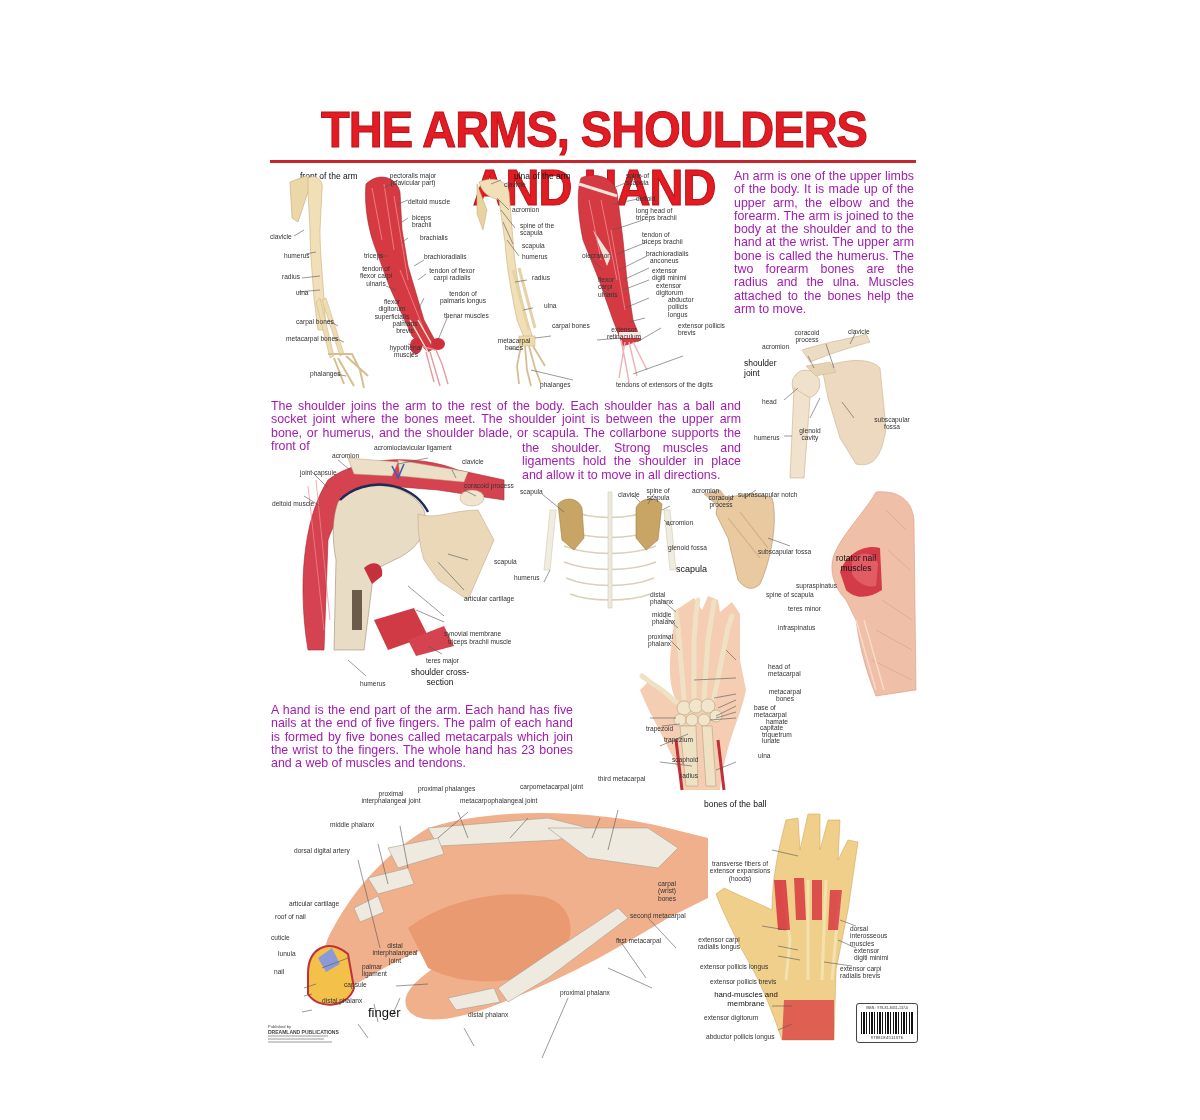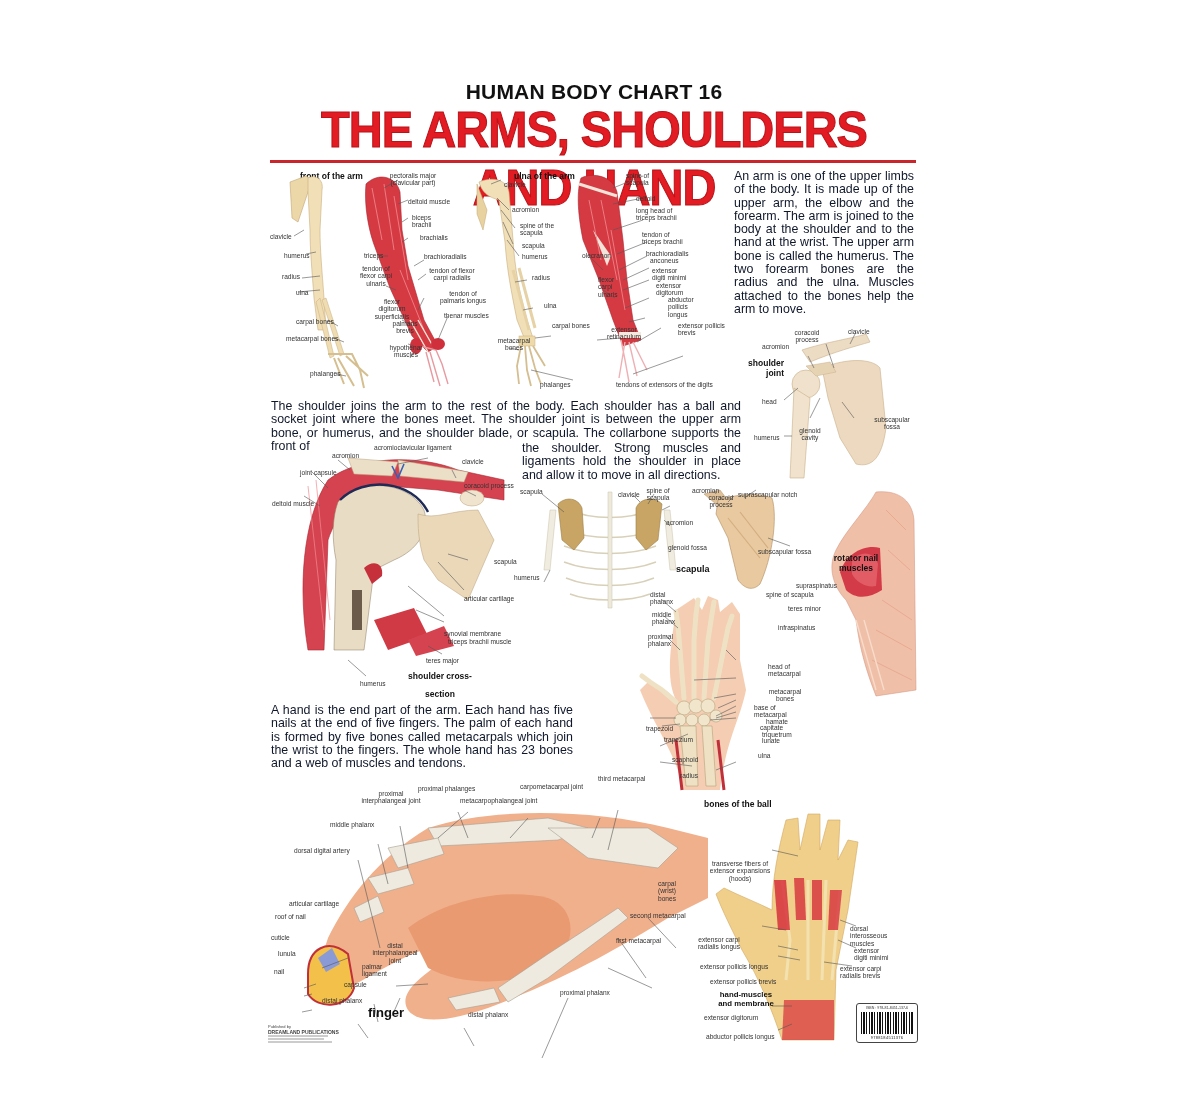--- a/index.html
+++ b/index.html
@@ -3,40 +3,39 @@
 <meta charset="utf-8">
 <style>
   * { box-sizing: border-box; margin: 0; padding: 0; }
   html, body { width: 1200px; height: 1120px; background: #ffffff; overflow: hidden; }
   body { position: relative; font-family: "Liberation Sans", sans-serif; color: #1a1a1a; }
   .poster { position: absolute; left: 268px; top: 70px; width: 652px; height: 990px; }
   .abs { position: absolute; }
   .subtitle { position: absolute; left: 0; width: 652px; top: 10px; text-align: center; font-size: 21px; font-weight: bold; color: #111; letter-spacing: 0.2px; }
   .title { position: absolute; left: 0; width: 652px; top: 34px; text-align: center; font-size: 47px; font-weight: bold; color: #e31b23; letter-spacing: -1px; transform: scaleY(1.05); font-family: "Liberation Sans", sans-serif; -webkit-text-stroke: 1px #b8141a; }
   .rule { position: absolute; left: 2px; top: 90px; width: 646px; height: 3px; background: #c9252c; }
-  .para { position: absolute; font-size: 12.4px; line-height: 13.3px; text-align: justify; color: #0f172a; }
+  .para { position: absolute; font-size: 12.4px; line-height: 13.3px; text-align: justify; color: #a21caf; }
   .lbl { position: absolute; font-size: 6.6px; line-height: 7.4px; color: #333; white-space: nowrap; }
   .lbl.c { text-align: center; }
-  .cap { position: absolute; font-size: 9.5px; font-weight: bold; color: #111; line-height: 10.5px; text-align: center; white-space: nowrap; }
+  .cap { position: absolute; font-size: 9.5px; font-weight: normal; color: #111; line-height: 10.5px; text-align: center; white-space: nowrap; }
   .cap.l { text-align: left; }
   svg.fig { position: absolute; overflow: visible; }
   .ln { stroke: #555; stroke-width: 0.6; fill: none; }
   .publisher { position: absolute; left: 0; top: 955px; font-size: 4px; line-height: 4.6px; color: #444; }
   .publisher b { font-size: 5px; display: block; }
   .barcode { position: absolute; left: 588px; top: 933px; width: 62px; height: 40px; border: 1px solid #444; border-radius: 3px; background: #fff; padding: 2px; }
   .barcode .isbn { font-size: 3.6px; text-align: center; color: #333; }
   .barcode .bars { height: 22px; margin: 2px 2px 1px; background: repeating-linear-gradient(90deg,#111 0 1px,#fff 1px 2px,#111 2px 4px,#fff 4px 5px,#111 5px 6px,#fff 6px 8px); }
   .barcode .num { font-size: 4px; text-align: center; color: #222; letter-spacing: 0.3px; }
 </style>
 </head>
 <body>
 
 <div class="poster">
 
-  <div class="subtitle">HUMAN BODY CHART 16</div>
   <div class="title">THE ARMS, SHOULDERS AND HAND</div>
   <div class="rule"></div>
 
   <div>
     <div class="cap abs" style="left:32px;top:101px;font-size:8.5px;">front of the arm</div>
     <svg class="fig" style="left:0;top:100px" width="210" height="220">
 
       <path d="M22 12 L38 6 L44 10 L30 52 L24 48 Z" fill="#ecd7a8" stroke="#c3a673" stroke-width="0.6"></path>
       <path d="M40 8 C48 4 56 10 54 20 L52 60 C52 80 54 100 56 128 L58 160 L50 160 L46 128 C44 100 42 80 42 60 L40 22 Z" fill="#f1dfb8" stroke="#c9ae7c" stroke-width="0.6"></path>
       <path d="M52 128 L66 186 L62 188 L48 132 Z" fill="#efdcb2" stroke="#c9ae7c" stroke-width="0.5"></path>
@@ -129,21 +128,21 @@
       <path d="M76 40 C100 30 126 30 134 40 L140 100 C136 130 126 140 110 136 L94 110 L82 70 Z" fill="#edd9bf" stroke="#c9b08a" stroke-width="0.6"></path>
       <circle cx="60" cy="56" r="14" fill="#efe1cb" stroke="#c9b08a" stroke-width="0.6"></circle>
       <path d="M48 60 L44 150 L58 150 L64 70 Z" fill="#f0e2cc" stroke="#c9b08a" stroke-width="0.6"></path>
       <path d="M60 38 L84 34 L90 44 L70 48 Z" fill="#e6d3b4" stroke="#c9b08a" stroke-width="0.5"></path>
       <path class="ln" d="M80 16 L88 40 M110 4 L104 16 M62 28 L68 40 M38 72 L52 60 M38 108 L46 108 M64 90 L74 70 M108 90 L96 74"></path>
     </svg>
     <div class="lbl c" style="left:522px;top:259px;width:34px;white-space:normal">coracoid process</div>
     <div class="lbl" style="left:580px;top:258px">clavicle</div>
     <div class="lbl" style="left:494px;top:273px">acromion</div>
     <div class="cap abs" style="left:476px;top:289px;font-size:8.5px;line-height:9.5px">
-      <span style="display:inline-block;width:40px;white-space:normal;text-align:right">shoulder joint</span>
+      <span style="display:inline-block;width:40px;white-space:normal;text-align:left">shoulder joint</span>
     </div>
     <div class="lbl" style="left:494px;top:328px">head</div>
     <div class="lbl" style="left:486px;top:364px">humerus</div>
     <div class="lbl c" style="left:528px;top:357px;width:28px;white-space:normal">glenoid cavity</div>
     <div class="lbl c" style="left:604px;top:346px;width:40px;white-space:normal">subscapular fossa</div>
   </div>
 
   <div class="para" style="left:254px;top:372px;width:219px;">the shoulder. Strong muscles and ligaments hold the shoulder in place and allow it to move in all directions.</div>
   <div class="para" style="left:3px;top:330px;width:470px;">The shoulder joins the arm to the rest of the body. Each shoulder has a ball and socket joint where the bones meet. The shoulder joint is between the upper arm bone, or humerus, and the shoulder blade, or scapula. The collarbone supports the front of</div>
 
@@ -169,21 +168,21 @@
     <div class="lbl" style="left:194px;top:388px">clavicle</div>
     <div class="lbl" style="left:32px;top:399px">joint capsule</div>
     <div class="lbl" style="left:196px;top:412px">coracoid process</div>
     <div class="lbl" style="left:4px;top:430px">deltoid muscle</div>
     <div class="lbl" style="left:226px;top:488px">scapula</div>
     <div class="lbl" style="left:196px;top:525px">articular cartilage</div>
     <div class="lbl" style="left:176px;top:560px">synovial membrane</div>
     <div class="lbl" style="left:180px;top:568px">triceps brachii muscle</div>
     <div class="lbl" style="left:158px;top:587px">teres major</div>
     <div class="lbl" style="left:92px;top:610px">humerus</div>
-    <div class="cap abs" style="left:140px;top:597px;width:64px;white-space:normal;font-size:8.5px;line-height:18px">shoulder cross-section</div>
+    <div class="cap abs" style="left:140px;top:597px;width:64px;white-space:normal;font-size:8.5px;line-height:10px">shoulder cross-section</div>
   </div>
 
   <div>
     <svg class="fig" style="left:262px;top:420px" width="160" height="120">
       <g fill="none" stroke="#d8d0b8" stroke-width="1.4">
         <path d="M40 20 C60 30 100 30 120 20"></path>
         <path d="M36 40 C60 50 100 50 124 40"></path>
         <path d="M34 56 C60 66 100 66 126 56"></path>
         <path d="M34 72 C60 82 100 82 126 72"></path>
         <path d="M36 88 C60 98 100 98 124 88"></path>

